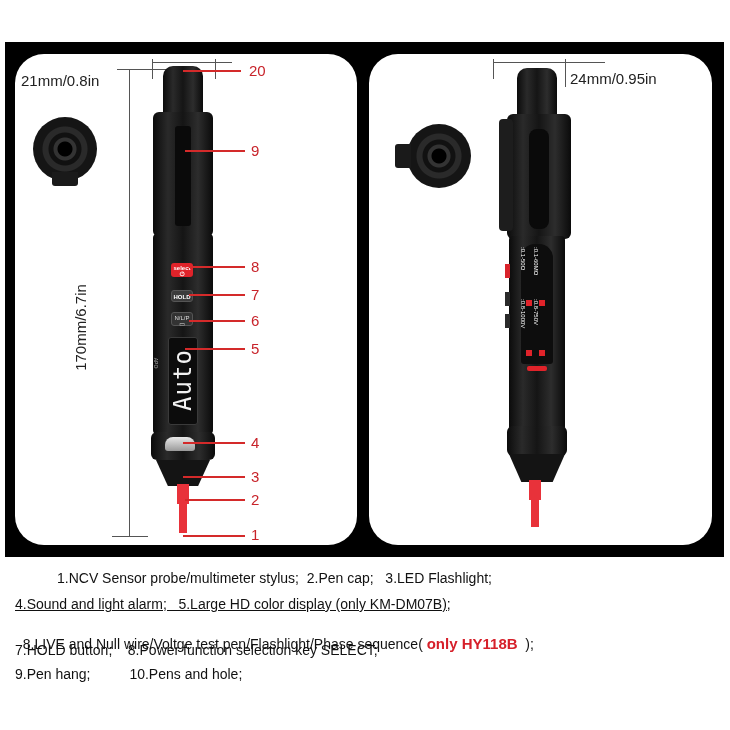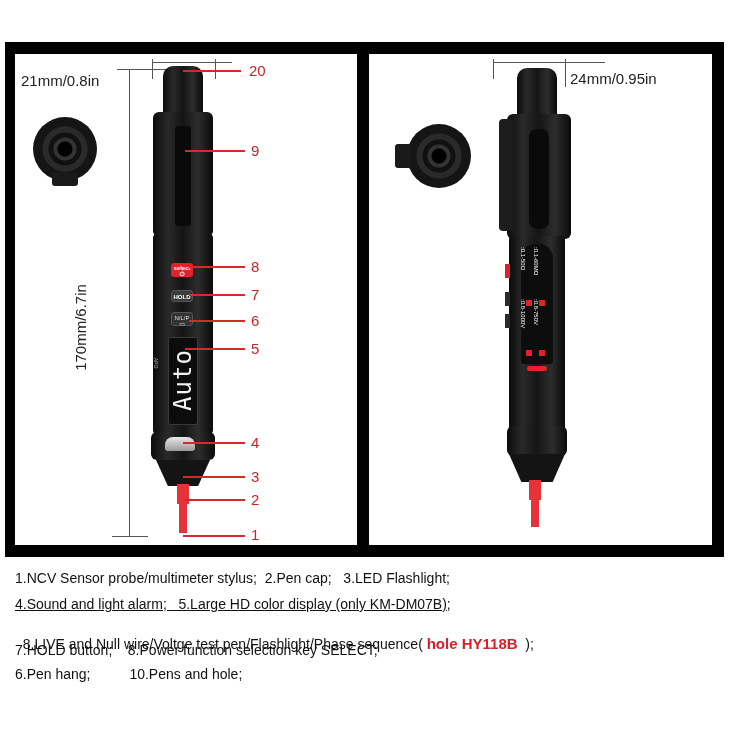--- a/index.html
+++ b/index.html
@@ -1,20 +1,20 @@
 <!DOCTYPE html>
 <html><head>
 <meta charset="utf-8">
 <style>
   * { box-sizing: border-box; margin: 0; padding: 0; }
   html, body { width: 730px; height: 730px; background: #ffffff; overflow: hidden; }
   body { position: relative; font-family: "Liberation Sans", sans-serif; color: #111; }
 
   .frame { position: absolute; background: #000; }
-  .panel { position: absolute; background: #fff; overflow: hidden; }
+  .panel { position: absolute; background: #fff; overflow: hidden; border-radius: 29px; }
   #panel-left { left: 15px; top: 54px; width: 342px; height: 491px; }
   #panel-right { left: 369px; top: 54px; width: 343px; height: 491px; }
 
   .abs { position: absolute; }
   .dim-line { position: absolute; background: #555; }
   .dim-text { position: absolute; font-size: 15px; color: #222; white-space: nowrap; }
   .callout-line { position: absolute; height: 2px; background: #d42a2a; }
   .callout-num { position: absolute; font-size: 15px; color: #c8232a; }
 
   .pen-dark { background: linear-gradient(90deg, #0b0b0b 0%, #2a2a2a 25%, #151515 50%, #2d2d2d 75%, #0a0a0a 100%); }
@@ -124,19 +124,19 @@
   <div class="abs" style="left:158px; top:312px; width:20px; height:5px; background:#e0232a; border-radius:2px;"></div>
 
   <div class="abs pen-dark" style="left:138px; top:372px; width:60px; height:30px; border-radius:6px;"></div>
   <div class="abs" style="left:140px; top:400px; width:56px; height:28px; background:#141414; clip-path:polygon(0 0,100% 0,78% 100%,22% 100%);"></div>
   <div class="abs" style="left:160px; top:426px; width:12px; height:20px; background:#e8323a;"></div>
   <div class="abs" style="left:162px; top:445px; width:8px; height:28px; background:#e8323a;"></div>
 </div>
 
 <div class="frame" style="left:357px; top:54px; width:12px; height:491px;"></div>
 
-<div class="legend" style="top:570px;">1.NCV Sensor probe/multimeter stylus;  2.Pen cap;   3.LED Flashlight;</div>
+<div class="legend" style="top:570px;margin-left:42px;">1.NCV Sensor probe/multimeter stylus;  2.Pen cap;   3.LED Flashlight;</div>
 <div class="legend" style="top:596px;text-decoration:underline;">4.Sound and light alarm;   5.Large HD color display (only KM-DM07B);</div>
 <div class="legend" style="top:619px;">
-  <span>8.LIVE and Null wire/Voltge test pen/Flashlight/Phase sequence( </span><span class="red">hole HY118B</span><span>  );</span>
+  <span>8.LIVE and Null wire/Voltge test pen/Flashlight/Phase sequence( </span><span class="red">only HY118B</span><span>  );</span>
 </div>
 <div class="legend" style="top:642px;">7.HOLD button;    8.Power function selection key SELECT;</div>
-<div class="legend" style="top:666px;">6.Pen hang;          10.Pens and hole;</div>
+<div class="legend" style="top:666px;">9.Pen hang;          10.Pens and hole;</div>
 
 </body></html>

